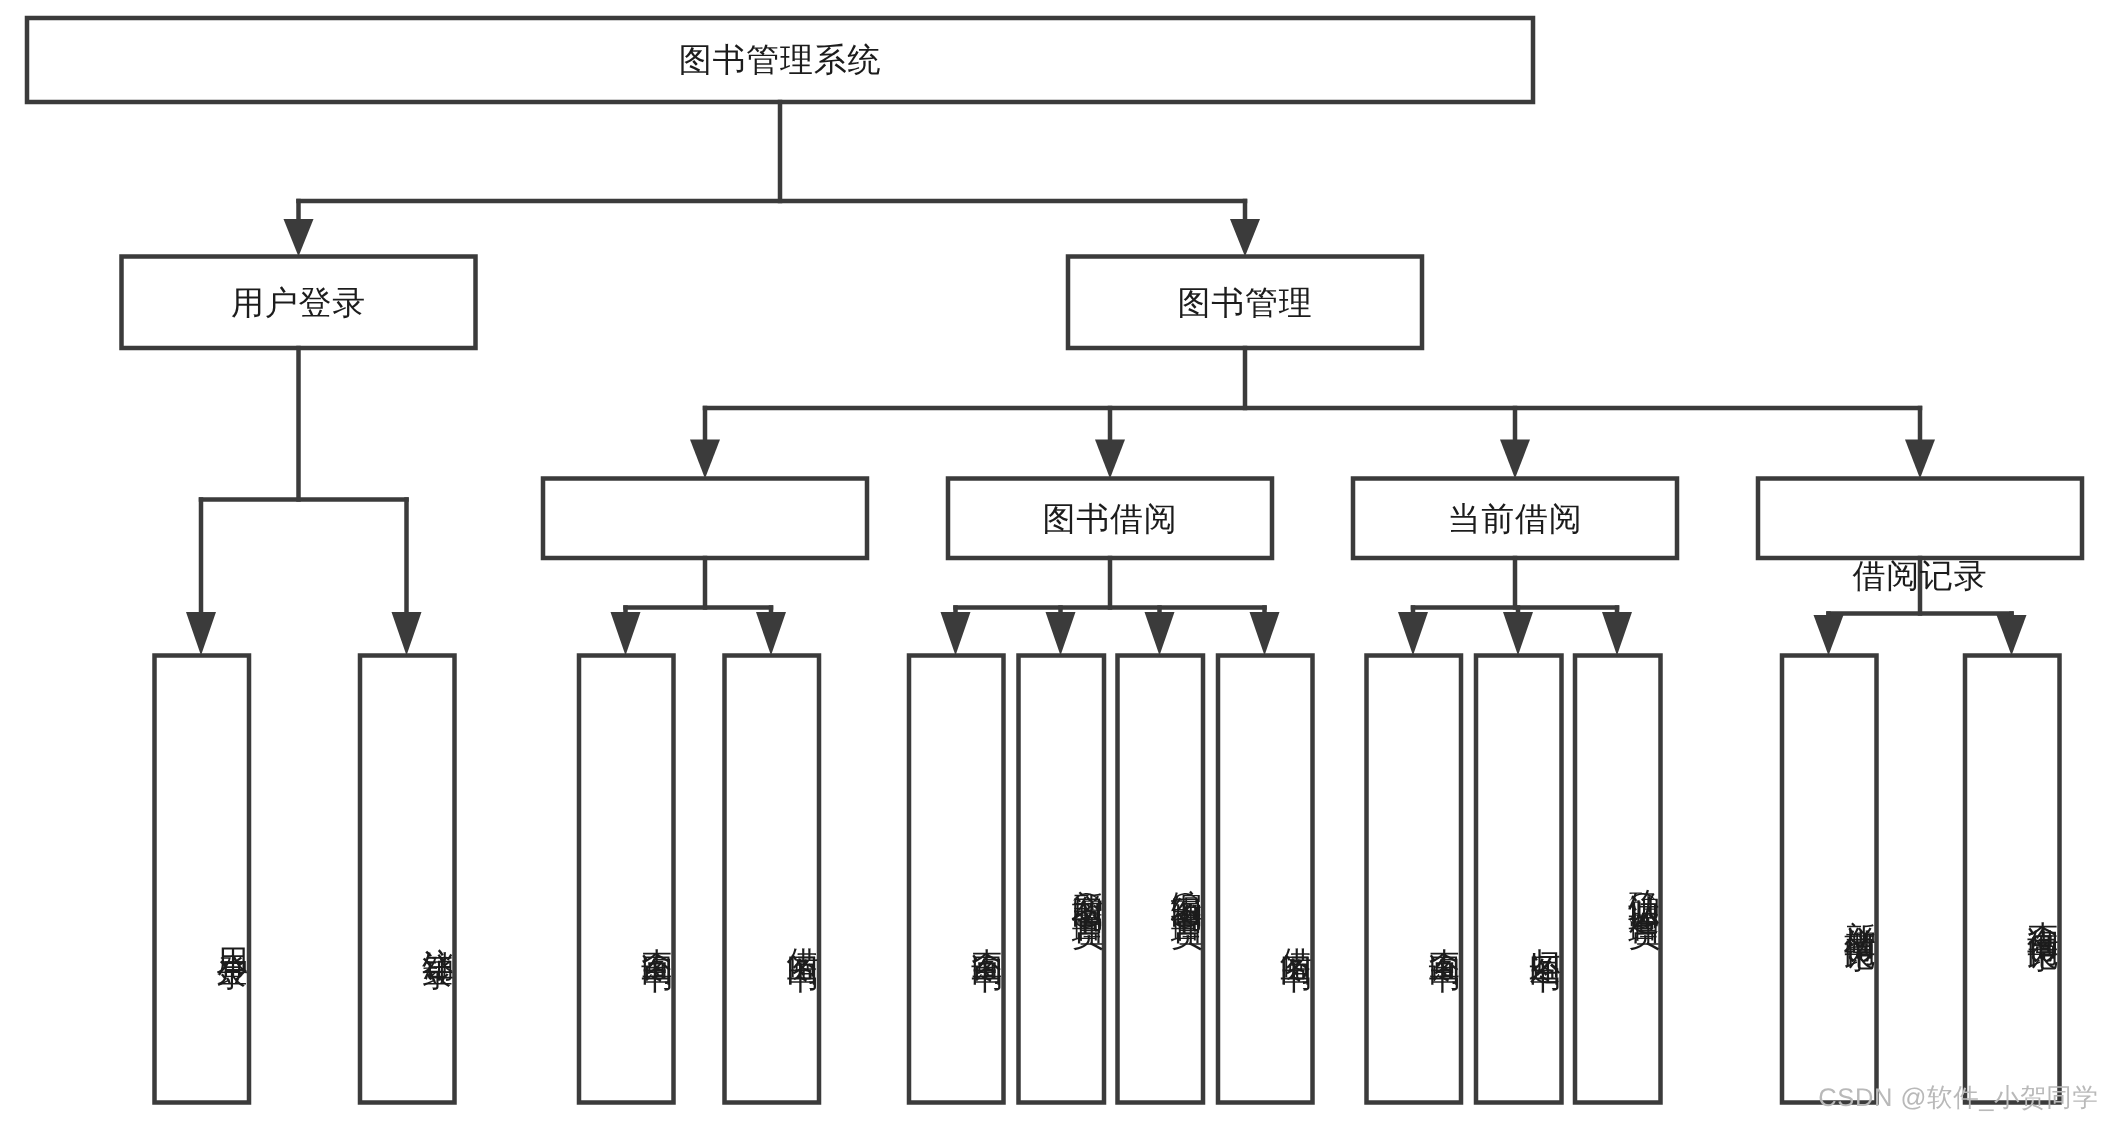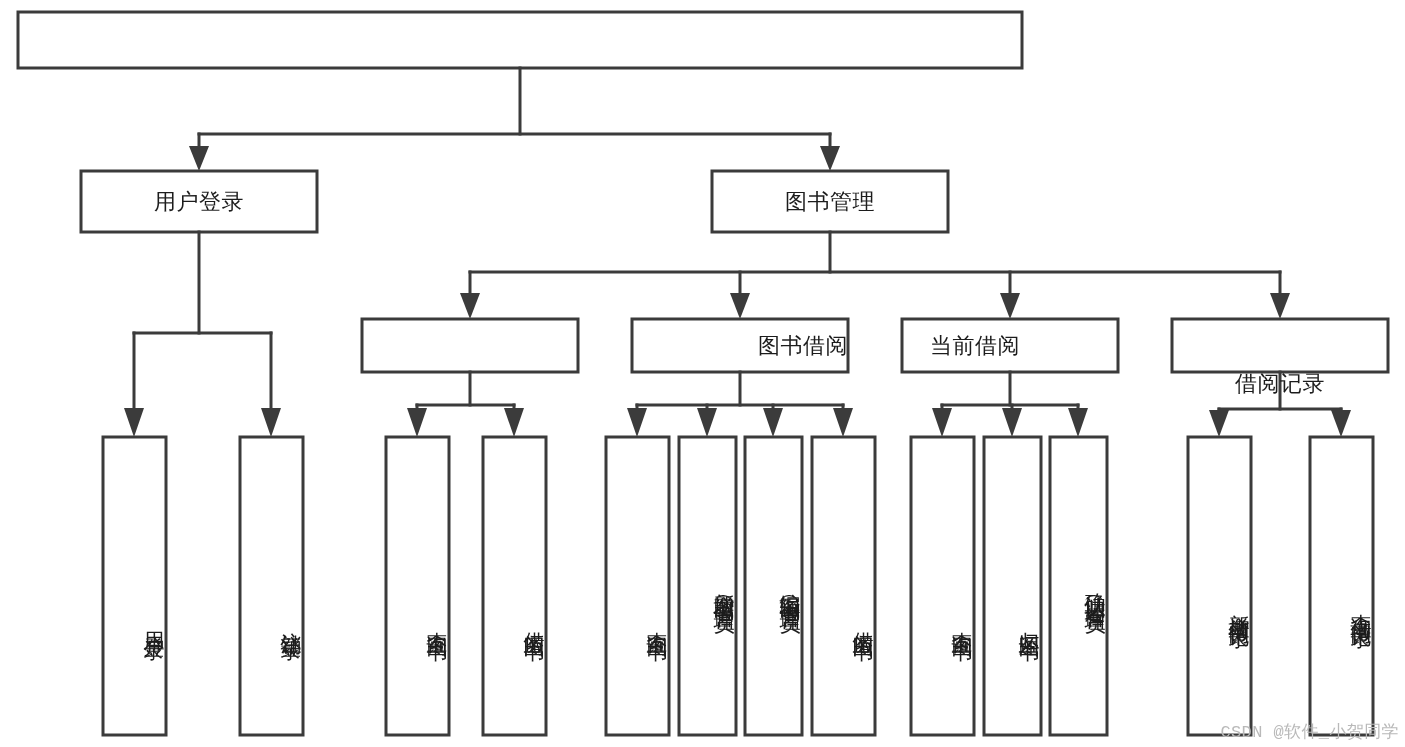--- a/index.html
+++ b/index.html
@@ -64,21 +64,21 @@
     justify-content: center;
     padding-top: 6px;
     box-sizing: border-box;
   }
   #watermark {
     position: absolute;
     right: 6px;
     bottom: 4px;
     color: #b9b9b9;
     font-size: 17px;
-    font-family: Liberation Mono, monospace;
+    font-family: Liberation Sans, sans-serif;
     letter-spacing: 0.4px;
     white-space: nowrap;
   }
 </style>
 </head>
 <body>
 
 <div id="diagram-root">
 
   <svg id="flow" viewBox="0 0 1405 747">
@@ -165,26 +165,27 @@
 
     <path class="conn" d="M 1280 372 L 1280 409"></path>
     <path class="conn" d="M 1219 409 L 1341 409"></path>
     <path class="conn" d="M 1219 409 L 1219 414"></path>
     <path class="conn" d="M 1341 409 L 1341 414"></path>
     <polygon class="arrow-head" points="1219,437 1209,410 1229,410"></polygon>
     <polygon class="arrow-head" points="1341,437 1331,410 1351,410"></polygon>
 
   </svg>
 
+  <div class="node-label" style="left:18px; top:12px; width:1004px; height:56px;">图书管理系统</div>
 
   <div class="node-label" style="left:81px; top:171px; width:236px; height:61px;">用户登录</div>
   <div class="node-label" style="left:712px; top:171px; width:236px; height:61px;">图书管理</div>
 
-  <div class="node-label" style="left:662px; top:319px; width:216px; height:53px;padding-left:33px;">图书借阅</div>
-  <div class="node-label" style="left:889px; top:319px; width:172px; height:53px;">当前借阅</div>
+  <div class="node-label" style="left:632px; top:319px; width:216px; height:53px;">图书借阅</div>
+  <div class="node-label" style="left:924px; top:319px; width:172px; height:53px;">当前借阅</div>
   <div class="node-label" style="left:1172px; top:319px; width:216px; height:53px;margin-top:38px;">借阅记录</div>
 
   <div class="node-label vertical" style="left:103px; top:437px; width:63px; height:298px; padding-top:70px;">用户登录</div>
   <div class="node-label vertical" style="left:240px; top:437px; width:63px; height:298px; padding-top:70px;">注销登录</div>
 
   <div class="node-label vertical" style="left:386px; top:437px; width:63px; height:298px; padding-top:70px;">查询图书</div>
   <div class="node-label vertical" style="left:483px; top:437px; width:63px; height:298px; padding-top:70px;">借阅图书</div>
 
   <div class="node-label vertical" style="left:606px; top:437px; width:63px; height:298px; padding-top:70px;">查询图书</div>
   <div class="node-label vertical" style="left:679px; top:437px; width:57px; height:298px; padding-top:6px;">新增图书（管理员）</div>

